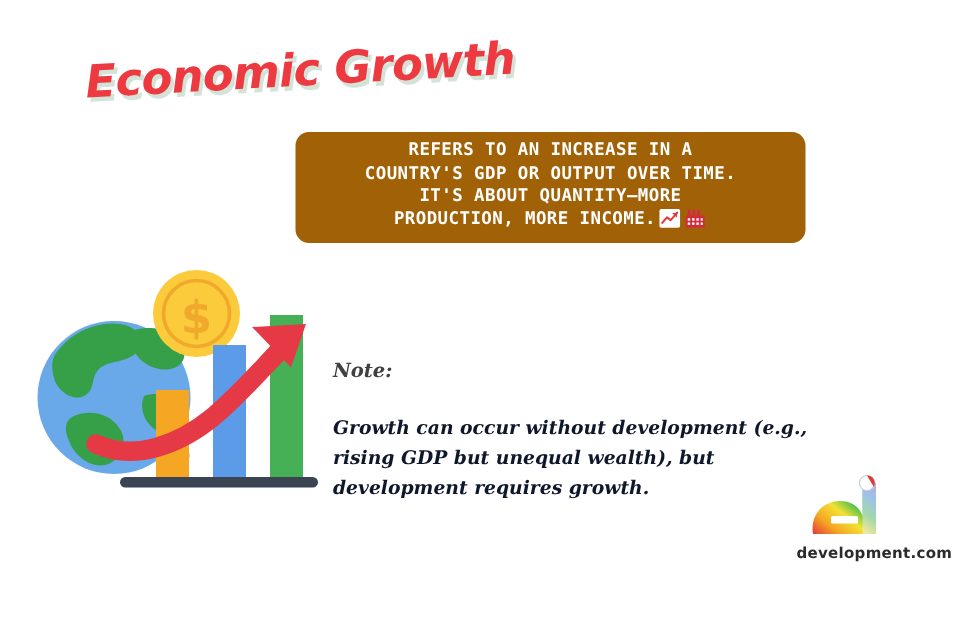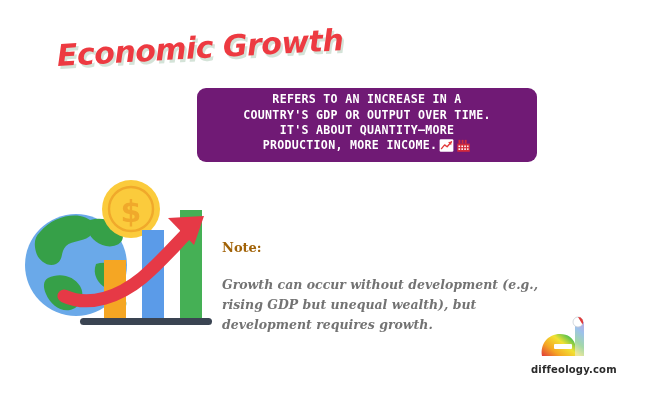--- a/index.html
+++ b/index.html
@@ -39,21 +39,21 @@
     white-space: nowrap;
   }
 
   
   .green-box {
     position: absolute;
     left: 197px;
     top: 88px;
     width: 340px;
     height: 74px;
-    background: #701a75;
+    background: #a16207;
     border-radius: 9px;
     box-sizing: border-box;
     display: flex;
     align-items: center;
     justify-content: center;
   }
   .green-box-text {
     font-family: "DejaVu Sans Mono", monospace;
     font-size: 11.6px;
     font-weight: bold;
@@ -93,33 +93,34 @@
     color: #111111;
     white-space: nowrap;
   }
   .note-label {
     position: absolute;
     left: 222px;
     top: 240px;
     font-family: "DejaVu Serif", serif;
     font-size: 13px;
     font-weight: bold;
-    color: #a16207;
+    font-style: italic;
+    color: #404040;
     white-space: nowrap;
   }
   .note-body {
     position: absolute;
     left: 222px;
     top: 275px;
     width: 345px;
     font-family: "DejaVu Serif", serif;
     font-size: 12.5px;
     font-weight: bold;
     font-style: italic;
-    color: #737373;
+    color: #0f172a;
     line-height: 1.58;
   }
 
   
   .illustration {
     position: absolute;
     left: 18px;
     top: 160px;
     width: 210px;
     height: 170px;
@@ -226,15 +227,15 @@
           <stop offset="100%" stop-color="#8E4FD0"></stop>
         </linearGradient>
       </defs>
       <path d="M8 40 C6 28 14 18 26 18 C34 18 39 22 41 28 L41 6 L50 6 L50 40 Z" fill="url(#rb)"></path>
       <rect x="20" y="28" width="18" height="5" rx="1" fill="#ffffff"></rect>
       <path d="M41 6 L50 6 L50 40 L41 40 Z" fill="#E9EDF2" opacity="0.55"></path>
       <circle cx="44" cy="6" r="5" fill="#ffffff" stroke="#C9CFD6" stroke-width="0.8"></circle>
       <path d="M44 1 A5 5 0 0 1 48.5 8.5 Z" fill="#E03A3A"></path>
     </svg>
   </div>
-  <div class="watermark">diffeology.com</div>
+  <div class="watermark">development.com</div>
 
 </div>
 
 </body></html>

